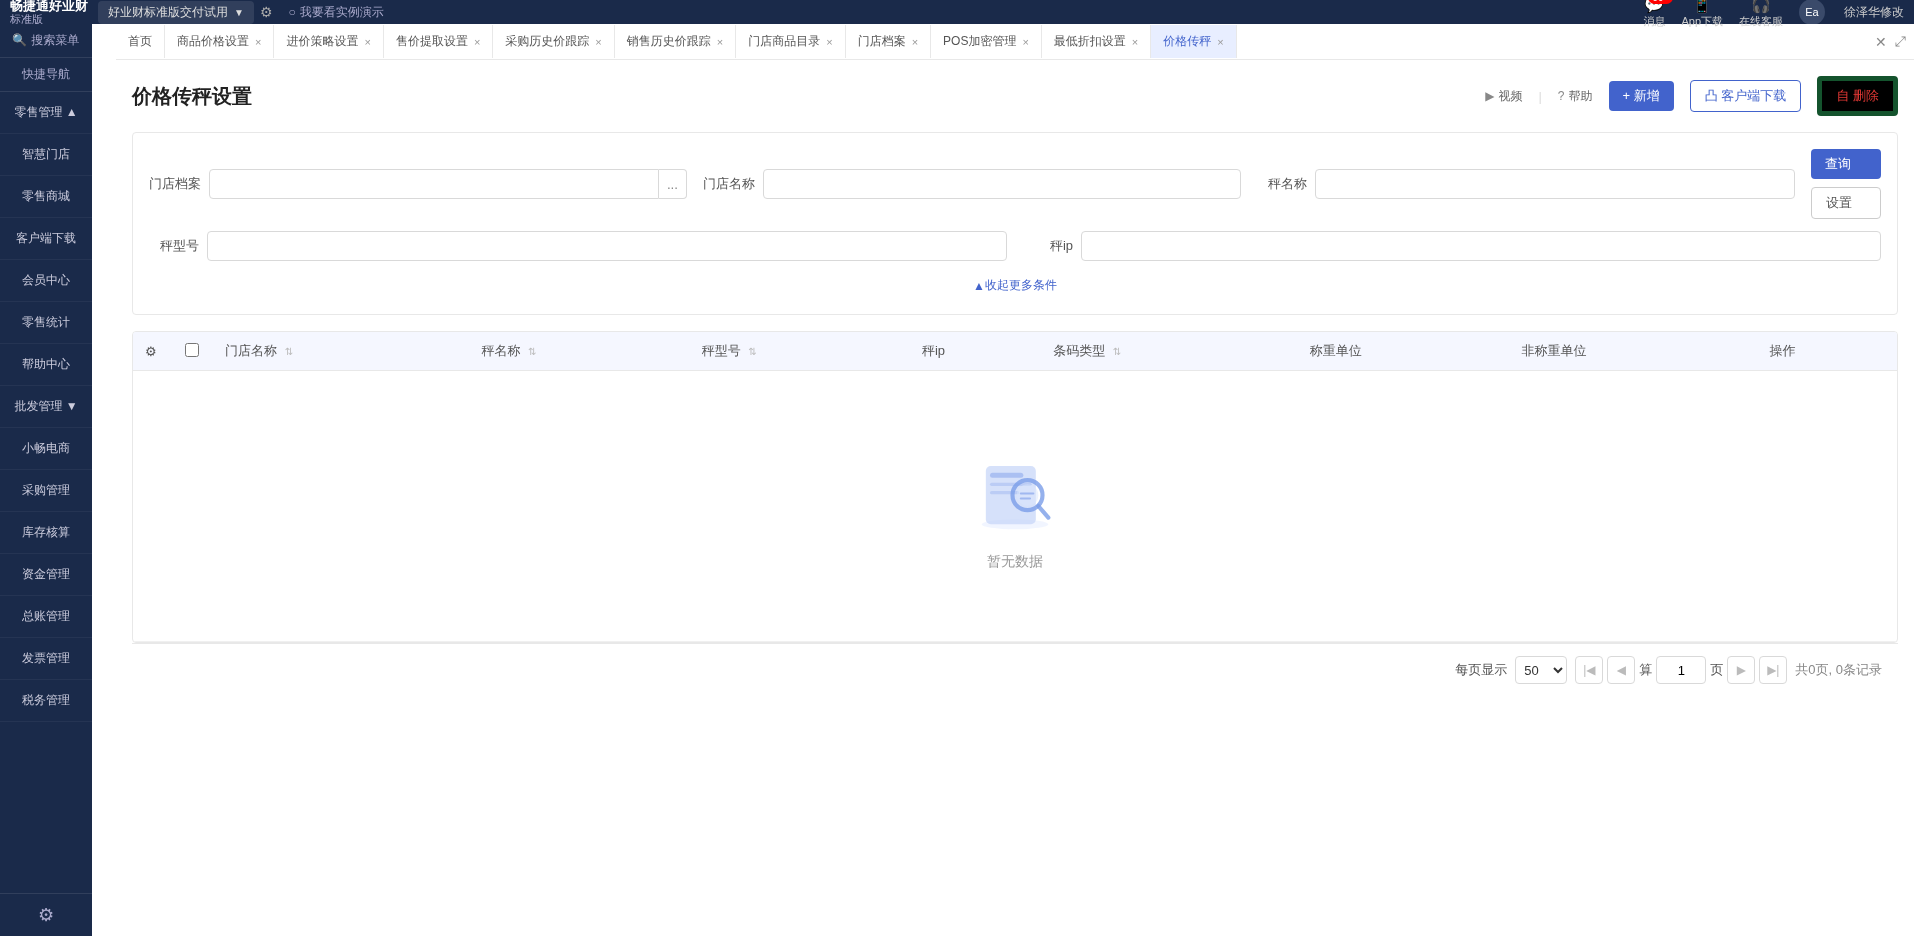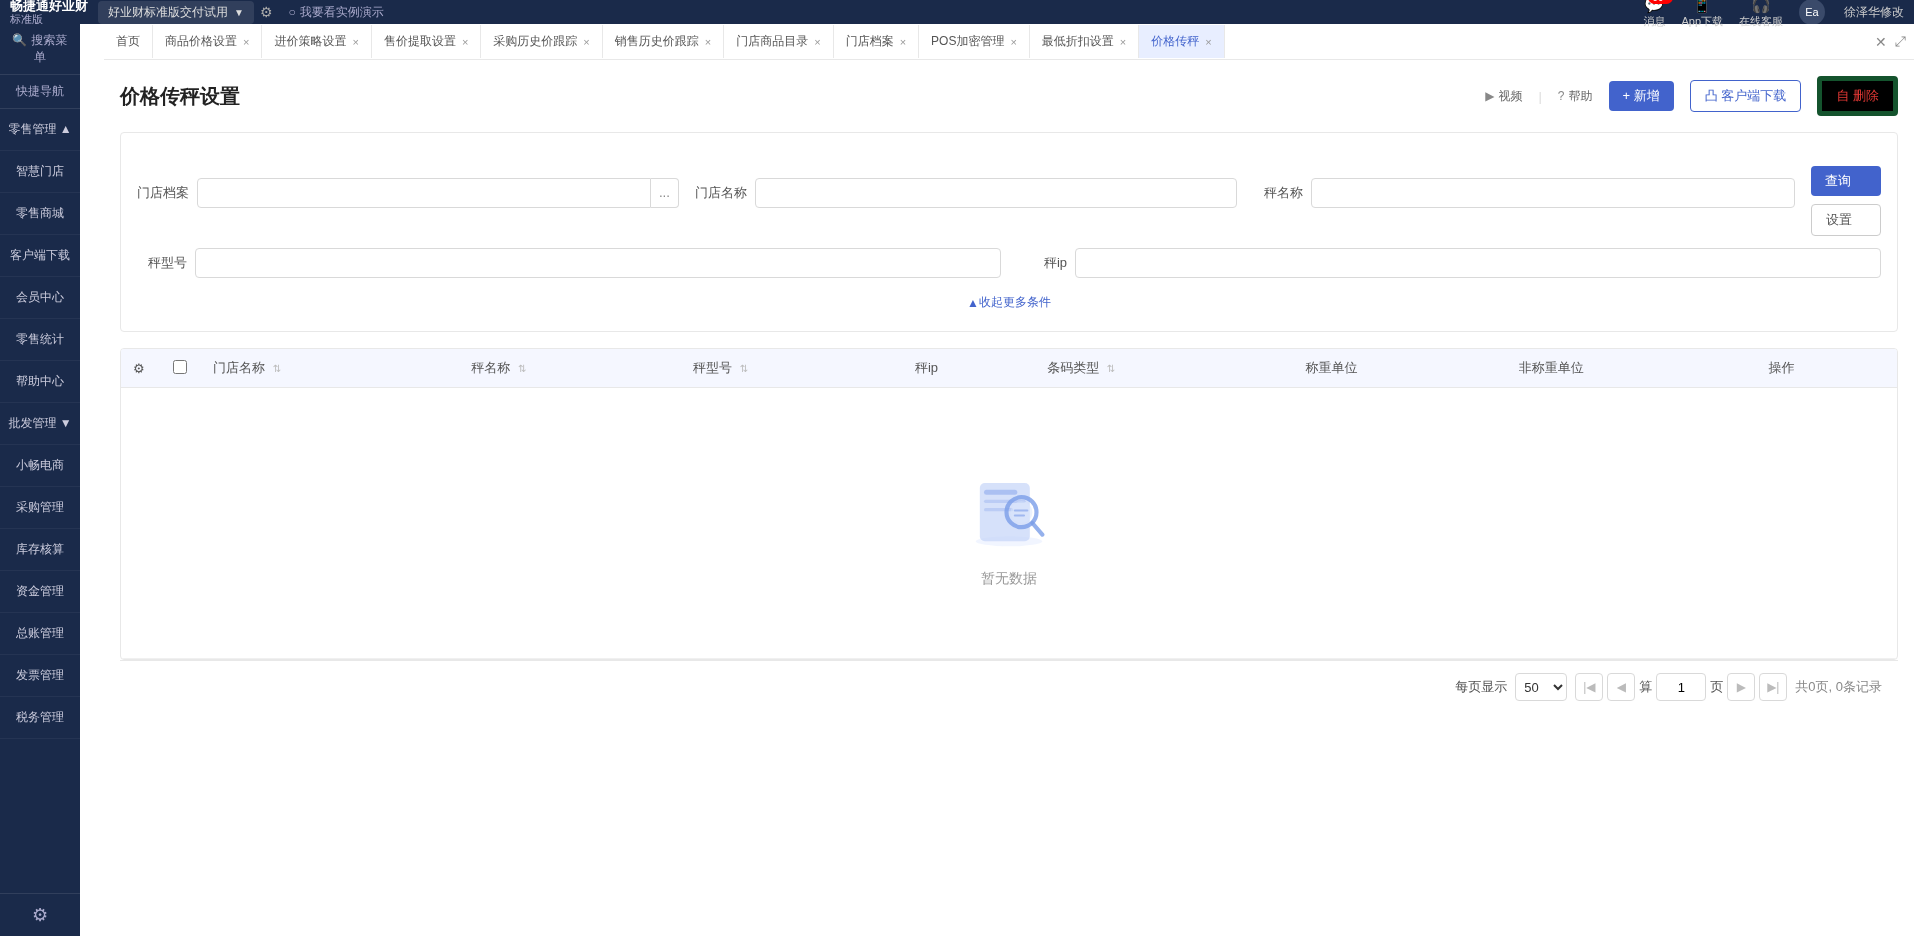--- a/index.html
+++ b/index.html
@@ -20,21 +20,21 @@
     .top-btn { display: flex; flex-direction: column; align-items: center; color: #ccc; font-size: 11px; cursor: pointer; position: relative; }
     .top-btn .icon-wrap { font-size: 16px; color: #aac; }
     .badge { position: absolute; top: -4px; right: -8px; background: #f00; color: #fff; font-size: 10px; border-radius: 8px; padding: 1px 4px; }
     .user-info { display: flex; align-items: center; gap: 19px; color: #ccc; font-size: 12px; cursor: pointer; }
     .user-avatar { width: 26px; height: 26px; border-radius: 50%; background: #3a4a6a; display: flex; align-items: center; justify-content: center; color: #fff; font-size: 11px; }
 
     
     .main-layout { display: flex; flex: 1; overflow: hidden; }
 
     
-    .sidebar { width: 80px; background: #1a2a4a; display: flex; flex-direction: column; flex-shrink: 0; }
+    .sidebar { width: 92px; background: #1a2a4a; display: flex; flex-direction: column; flex-shrink: 0; }
     .sidebar-search { padding: 8px; text-align: center; color: #aac; font-size: 12px; border-bottom: 1px solid rgba(255,255,255,0.1); cursor: pointer; }
     .sidebar-quick-nav { padding: 8px; text-align: center; color: #aac; font-size: 12px; border-bottom: 1px solid rgba(255,255,255,0.1); cursor: pointer; }
     .sidebar-item { padding: 12px 8px; text-align: center; color: #ccd; font-size: 12px; cursor: pointer; border-bottom: 1px solid rgba(255,255,255,0.05); display: flex; flex-direction: column; align-items: center; gap: 3px; }
     .sidebar-bottom { margin-top: auto; padding: 10px; text-align: center; color: #aac; font-size: 18px; cursor: pointer; border-top: 1px solid rgba(255,255,255,0.1); }
 
     
     .content-area { flex: 1; display: flex; flex-direction: column; overflow: hidden; background: #fff; padding-left: 24px; }
 
     
     .tab-bar { display: flex; align-items: center; background: #fff; border-bottom: 1px solid #e8e8e8; flex-shrink: 0; min-height: 36px; overflow-x: auto; }
@@ -51,21 +51,21 @@
     .page-header { display: flex; align-items: center; justify-content: space-between; margin-bottom: 16px; }
     .page-title { font-size: 20px; font-weight: bold; color: #222; }
     .page-header-right { display: flex; align-items: center; gap: 16px; }
     .header-link { display: flex; align-items: center; gap: 4px; color: #666; font-size: 12px; cursor: pointer; }
     .header-link .icon { color: #888; }
     .header-divider { color: #ddd; }
     .btn { padding: 6px 14px; border-radius: 4px; font-size: 13px; cursor: pointer; border: none; display: flex; align-items: center; gap: 4px; }
     .btn-primary { background: #4263cc; color: #fff; }
     .btn-outline { background: #fff; color: #4263cc; border: 1px solid #4263cc; }
     .btn-danger { background: #000000; color: #e53935; border: 5px solid #14532d; }
-    .btn-query { background: #4263cc; color: #fff; margin-top: 17px; }
+    .btn-query { background: #4263cc; color: #fff; }
     .btn-set { background: #fff; color: #555; border: 1px solid #ccc; }
 
     
     .filter-form { background: #fff; border: 1px solid #e8e8e8; border-radius: 4px; padding: 16px; margin-bottom: 16px; }
     .filter-row { display: flex; align-items: center; gap: 16px; margin-bottom: 12px; }
     .filter-item { display: flex; align-items: center; gap: 8px; flex: 1; }
     .filter-label { color: #555; font-size: 13px; white-space: nowrap; min-width: 50px; text-align: right; }
     .filter-input { flex: 1; height: 30px; border: 1px solid #d9d9d9; border-radius: 4px; padding: 0 8px; font-size: 13px; color: #333; outline: none; }
     .filter-input-with-btn { display: flex; align-items: center; gap: 0; flex: 1; }
     .filter-input-with-btn .filter-input { border-radius: 4px 0 0 4px; }

